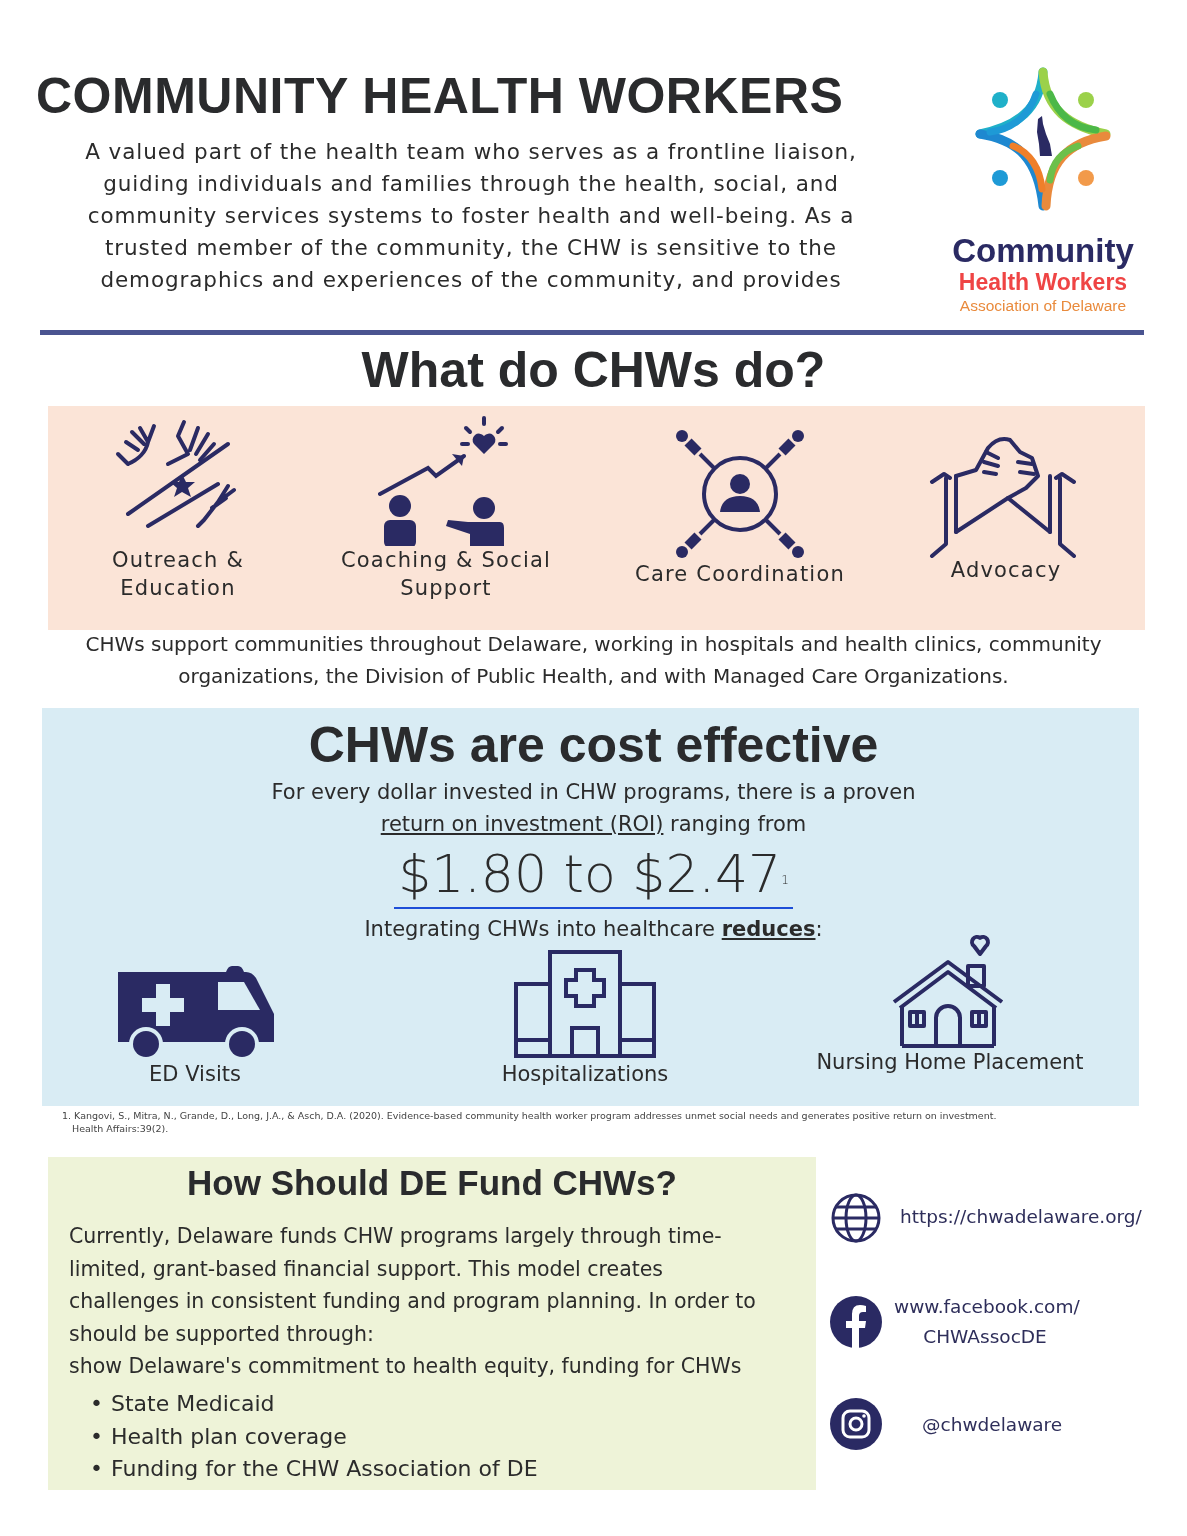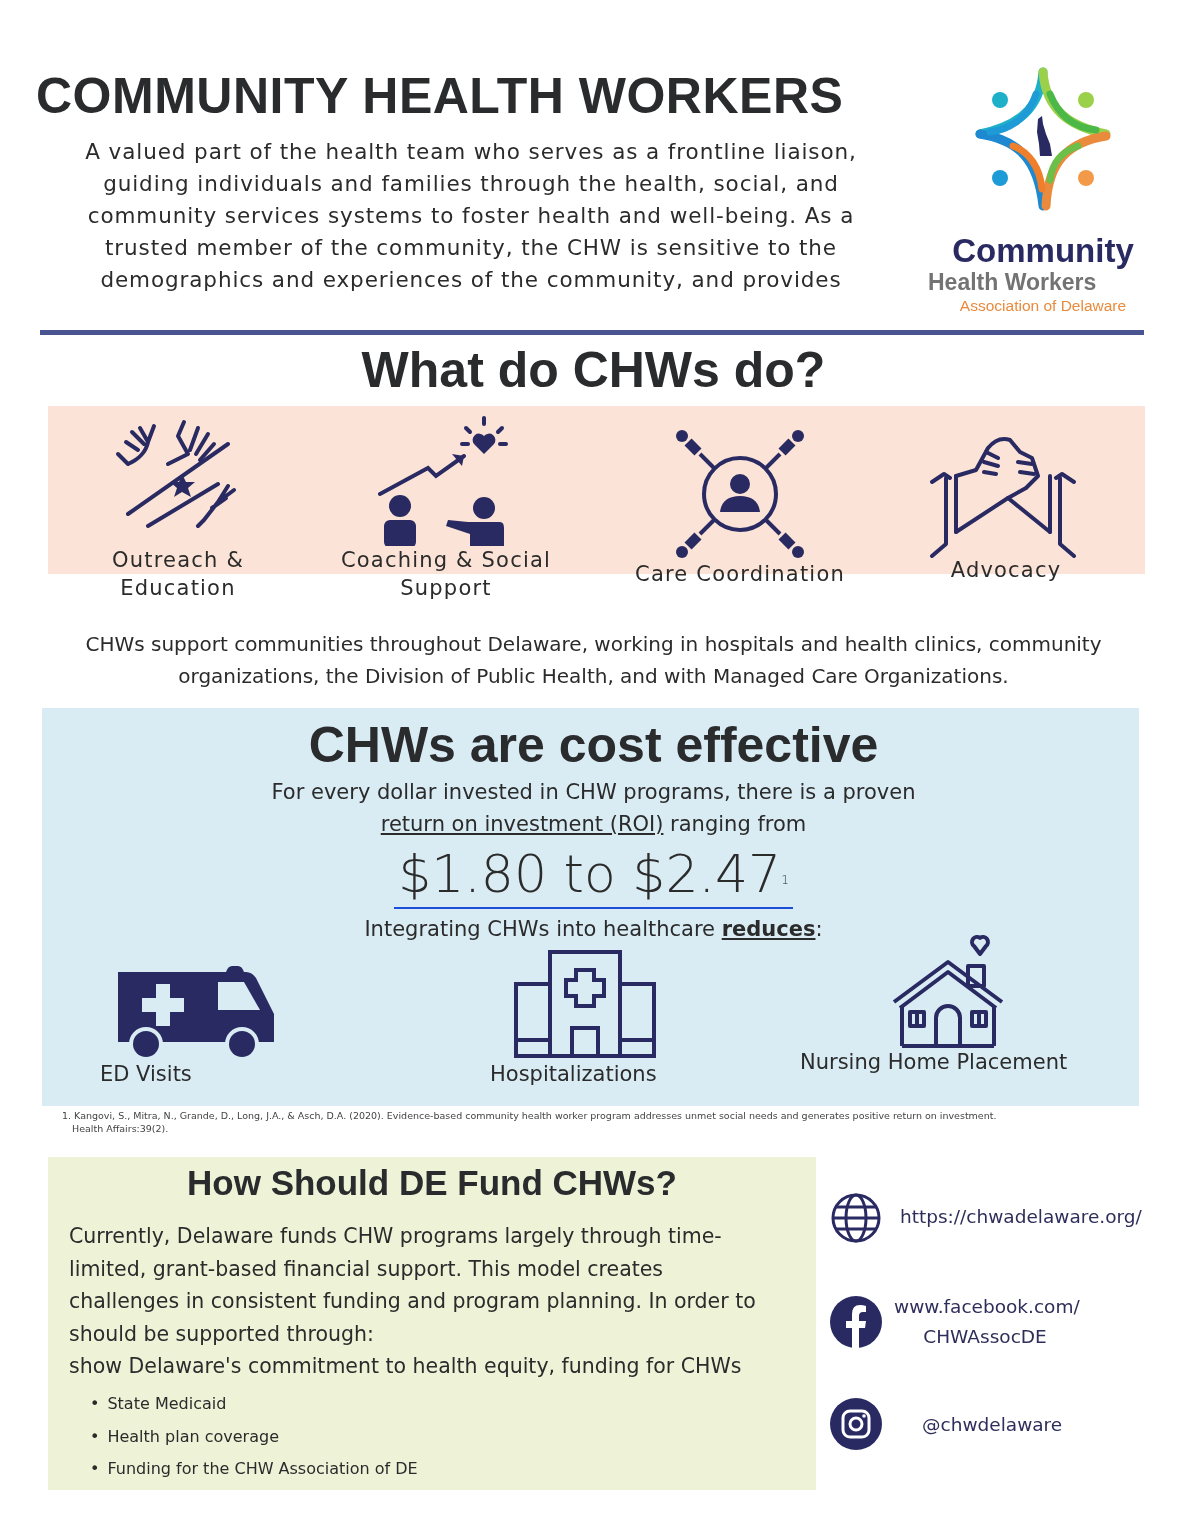--- a/index.html
+++ b/index.html
@@ -23,37 +23,37 @@
     }
     .intro span { display: block; white-space: nowrap; text-align: center; }
 
     .logo { left: 928px; top: 64px; width: 230px; height: 260px; }
     .logo-mark { position: absolute; left: 40px; top: 0; width: 150px; height: 150px; }
     .logo-line1 {
       position: absolute; left: 0; top: 168px; width: 230px; text-align: center;
       font-family: "Liberation Sans", sans-serif; font-weight: 700; font-size: 33px; color: #2a2a63; line-height: 38px;
     }
     .logo-line2 {
-      position: absolute; left: 0; top: 204px; width: 230px; text-align: left;
-      font-family: "Liberation Sans", sans-serif; font-weight: 700; font-size: 23px; color: #737373; line-height: 28px;
+      position: absolute; left: 0; top: 204px; width: 230px; text-align: center;
+      font-family: "Liberation Sans", sans-serif; font-weight: 700; font-size: 23px; color: #ef4444; line-height: 28px;
     }
     .logo-line3 {
       position: absolute; left: 0; top: 232px; width: 230px; text-align: center;
       font-family: "Liberation Sans", sans-serif; font-weight: 400; font-size: 15.5px; color: #e98a3c; line-height: 20px;
     }
 
     .divider { left: 40px; top: 330px; width: 1104px; height: 5px; background: #4a5490; }
 
     
     .section-title {
       font-family: "Liberation Sans", sans-serif; font-weight: 700; color: #2a2b2d; text-align: center;
     }
     .what-title { left: 0; top: 338px; width: 1187px; font-size: 50px; line-height: 64px; }
 
-    .what-panel { left: 48px; top: 406px; width: 1097px; height: 168px; background: #fbe4d7; }
+    .what-panel { left: 48px; top: 406px; width: 1097px; height: 224px; background: #fbe4d7; }
     .service { position: absolute; top: 0; width: 260px; height: 204px; text-align: center; }
     .service svg { position: absolute; }
     .service-label {
       position: absolute; left: 0; width: 100%;
       font-family: "DejaVu Sans", sans-serif; font-size: 21px; letter-spacing: 1.2px; line-height: 28px; color: #2b2b2b;
     }
 
     .support-text {
       left: 0; top: 628px; width: 1187px; text-align: center;
       font-family: "DejaVu Sans", sans-serif; font-size: 20px; line-height: 32px; color: #2b2b2b;
@@ -77,42 +77,42 @@
       font-family: "DejaVu Sans", sans-serif; font-weight: 300; font-size: 52px; line-height: 76px; color: #2b2b2b;
     }
     .roi-inner { display: inline-block; border-bottom: 2px solid #1d4ed8; padding: 0 4px 0 4px; line-height: 66px; }
     .roi sup { font-size: 12px; vertical-align: top; position: relative; top: 6px; }
     .reduces {
       left: 0; top: 914px; width: 1187px; text-align: center;
       font-size: 21px; line-height: 30px; color: #2b2b2b;
     }
     .reduces b { text-decoration: underline; font-weight: 700; }
 
-    .outcome { position: absolute; text-align: left; }
+    .outcome { position: absolute; text-align: center; }
     .outcome-label {
       position: absolute; left: 0; width: 100%;
       font-size: 21px; line-height: 28px; color: #2b2b2b; white-space: nowrap;
     }
 
     .footnote {
       left: 62px; top: 1109px; width: 1100px;
       font-family: "DejaVu Sans", sans-serif; font-size: 9.5px; line-height: 13px; color: #444;
     }
     .footnote span { display: block; white-space: nowrap; }
 
     
     .fund-panel { left: 48px; top: 1157px; width: 768px; height: 333px; background: #eef3d8; }
     .fund-title { left: 48px; top: 1158px; width: 768px; font-size: 35px; line-height: 50px; }
     .fund-body {
       left: 69px; top: 1220px; width: 740px;
       font-size: 20.5px; line-height: 32.5px; color: #2b2b2b;
     }
     .fund-body span { display: block; white-space: nowrap; }
     .fund-list { left: 90px; top: 1388px; width: 700px; list-style: none; }
-    .fund-list li { font-size: 16px; line-height: 32.5px; color: #2b2b2b; white-space: nowrap; }
+    .fund-list li { font-size: 22px; line-height: 32.5px; color: #2b2b2b; white-space: nowrap; }
     .fund-list li::before { content: "\2022"; margin-right: 8px; }
 
     
     .contact { position: absolute; }
     .contact-icon { position: absolute; width: 52px; height: 52px; }
     .contact-text {
       position: absolute; font-family: "DejaVu Sans", sans-serif; font-size: 18.5px; line-height: 30px;
       color: #2e2e5a; text-align: center; white-space: nowrap;
     }
   </style>

